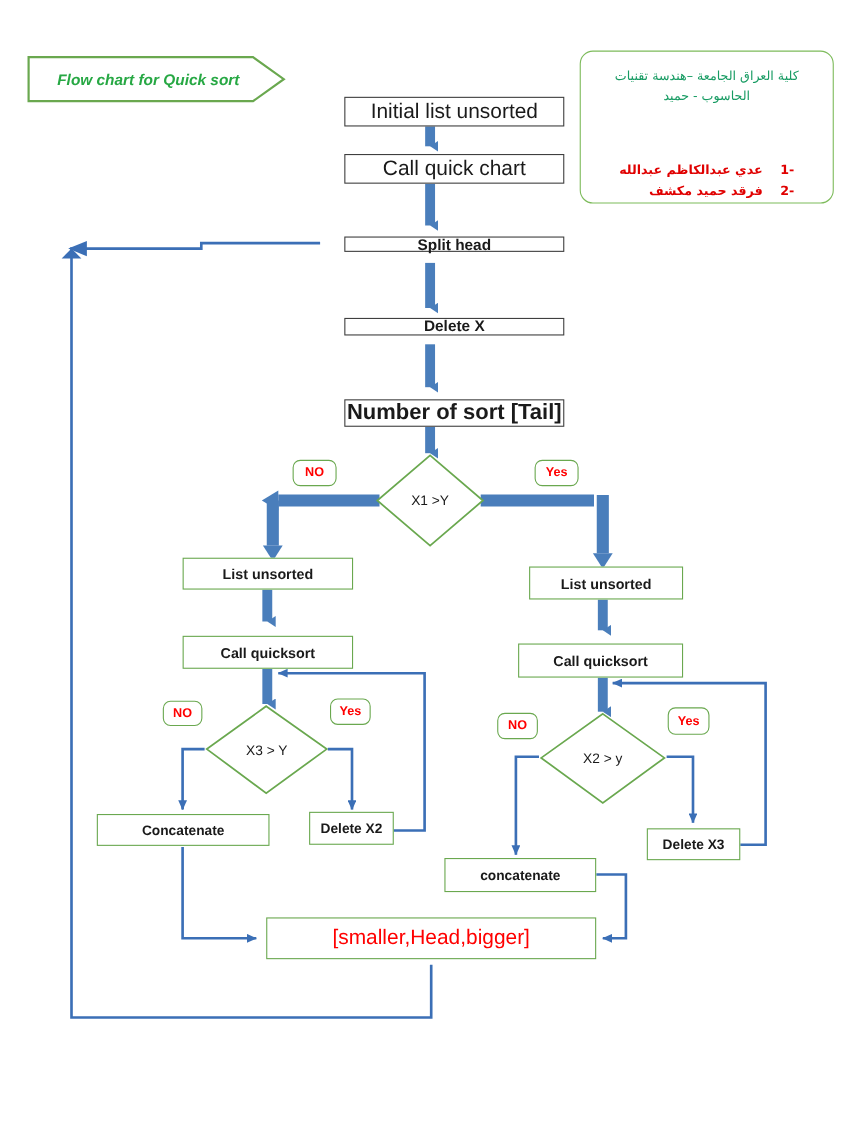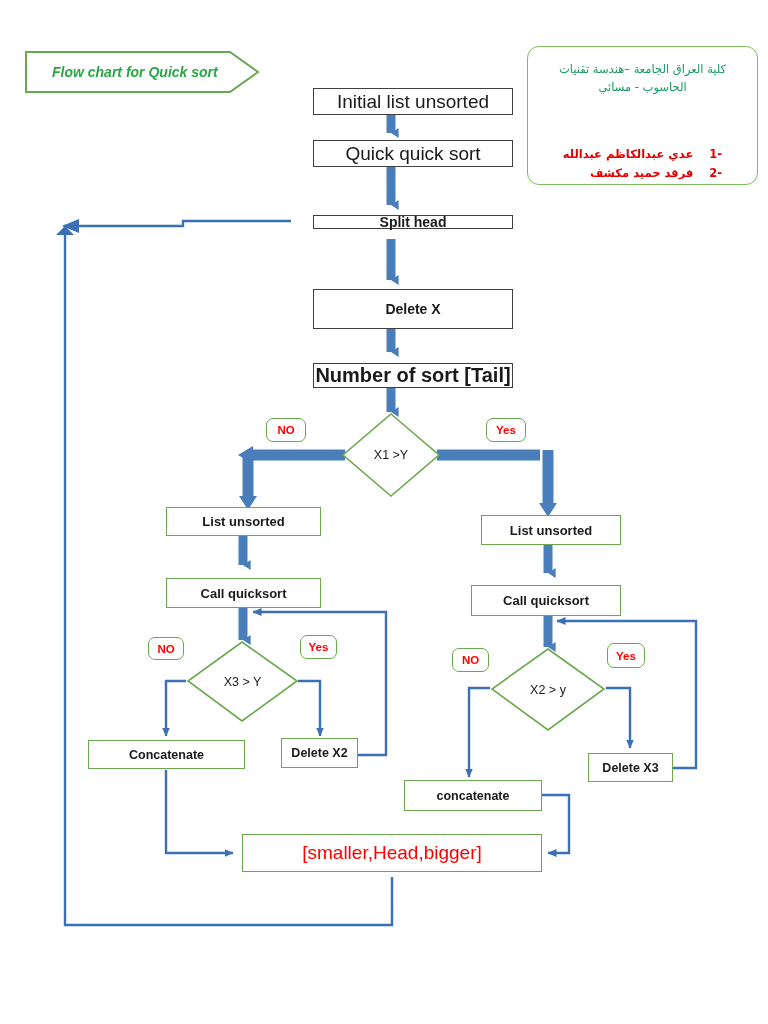--- a/index.html
+++ b/index.html
@@ -132,49 +132,49 @@
   <div class="banner" style="left:24px;top:50px;width:236px;height:44px;">
     <svg width="236" height="44" viewBox="0 0 236 44">
       <polygon points="2,2 206,2 234,22 206,42 2,42" fill="#ffffff" stroke="#6aa84f" stroke-width="2"></polygon>
     </svg>
     <div class="txt">Flow chart for Quick sort</div>
   </div>
 
   <div class="infobox" style="left:527px;top:46px;width:231px;height:139px;">
     <div class="ar-green">
       <div>كلية العراق الجامعة –هندسة تقنيات</div>
-      <div>الحاسوب - مسائي</div>
+      <div>الحاسوب - حميد</div>
     </div>
     <div class="ar-red">
       <div>
         <span>-1</span>
         &nbsp;&nbsp;
         <span>عدي عبدالكاظم عبدالله</span>
       </div>
       <div>
         <span>-2</span>
         &nbsp;&nbsp;
         <span>فرقد حميد مكشف</span>
       </div>
     </div>
   </div>
 
   <div class="node box-dark" style="left:291px;top:88px;width:200px;height:27px;">
     <span>Initial list unsorted</span>
   </div>
 
   <div class="node box-dark" style="left:291px;top:140px;width:200px;height:27px;">
-    <span>Quick quick sort</span>
+    <span>Call quick chart</span>
   </div>
 
   <div class="node box-dark" style="left:291px;top:215px;width:200px;height:14px;font-size:14px;font-weight:bold;">
     <span>Split head</span>
   </div>
 
-  <div class="node box-dark" style="left:291px;top:289px;width:200px;height:40px;font-size:14px;font-weight:bold;">
+  <div class="node box-dark" style="left:291px;top:289px;width:200px;height:16px;font-size:14px;font-weight:bold;align-items:flex-end;">
     <span>Delete X</span>
   </div>
 
   <div class="node box-dark" style="left:291px;top:363px;width:200px;height:25px;font-size:20px;font-weight:bold;">
     <span>Number of sort [Tail]</span>
   </div>
 
   <div class="diamond-wrap" style="left:341px;top:412px;width:100px;height:86px;">
     <svg width="100" height="86" viewBox="0 0 100 86">
       <polygon points="50,2 98,43 50,84 2,43" fill="#ffffff" stroke="#6aa84f" stroke-width="1.6"></polygon>

